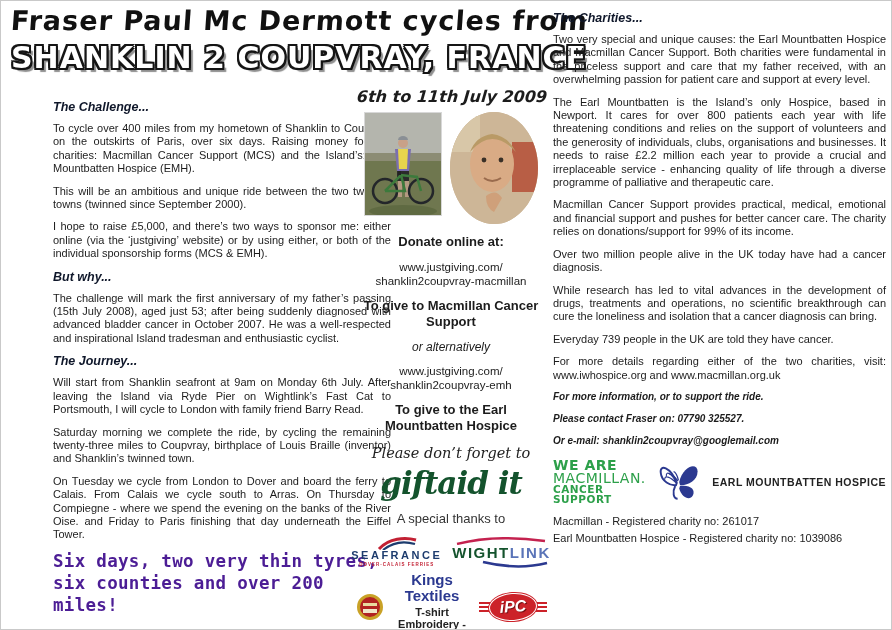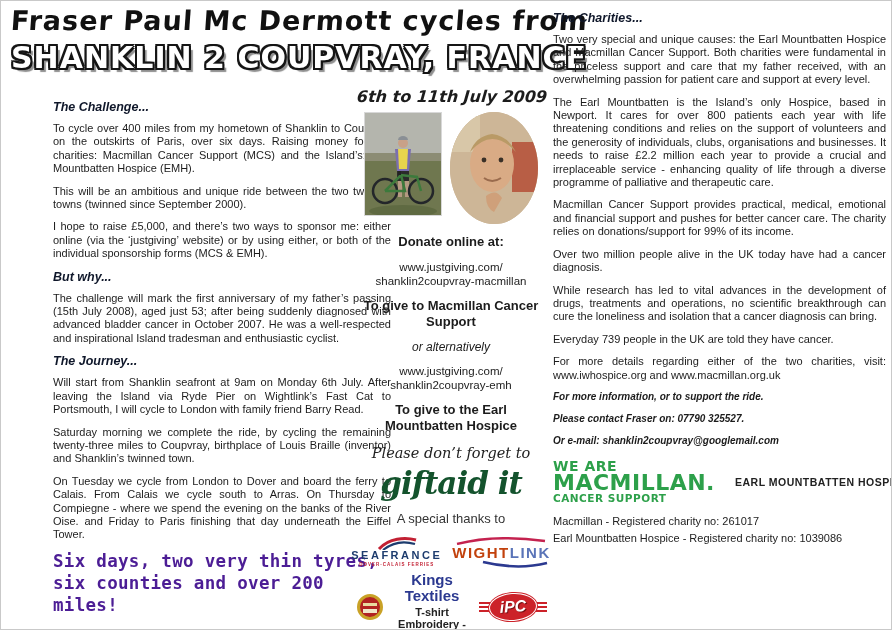--- a/index.html
+++ b/index.html
@@ -52,21 +52,21 @@
     font-size:31px;letter-spacing:-1px;margin:4px 0 8px 0;color:#14532d;
   }
   .thanks{font-size:13px;margin:10px 0 10px 0;color:#333;}
   
   .sponsor-row{display:flex;justify-content:center;align-items:center;gap:10px;margin:4px 0;}
   .seafrance{display:flex;flex-direction:column;align-items:center;line-height:1;}
   .seafrance .sf-name{font-size:11px;font-weight:bold;letter-spacing:2.5px;color:#1d3c6e;}
   .seafrance .sf-sub{font-size:4.5px;font-weight:bold;letter-spacing:1px;color:#c22033;margin-top:2px;}
   .wightlink{position:relative;display:flex;flex-direction:column;align-items:center;line-height:1;}
   .wl-text{font-size:15px;font-weight:bold;letter-spacing:1.5px;}
-  .wl-text .wl1{color:#c2410c;}
+  .wl-text .wl1{color:#14532d;}
   .wl-text .wl2{color:#5a74b8;}
   .crest{
     width:26px;height:26px;border-radius:50%;background:#b22222;
     border:3px solid #c9a227;box-sizing:border-box;position:relative;flex:0 0 auto;
   }
   .crest::before{content:"";position:absolute;left:3px;right:3px;top:6px;height:3px;background:#e8d9a0;}
   .crest::after{content:"";position:absolute;left:3px;right:3px;top:12px;height:4px;background:#f0e6c8;}
   .kings{display:flex;flex-direction:column;align-items:flex-end;line-height:1.1;}
   .kings .k-name{font-size:15px;font-weight:bold;color:#2b3990;}
   .kings .k-sub{font-size:11px;font-weight:bold;color:#222;margin-top:1px;}
@@ -81,21 +81,21 @@
   }
   .ipc .oval span{
     color:#fff;font-weight:bold;font-style:italic;font-size:16px;
     text-shadow:1px 1px 0 #7a1115;
   }
   
   .info-line{font-size:10px;font-weight:bold;font-style:italic;margin:0 0 11px 0;}
   .charity-logos{display:flex;align-items:center;gap:10px;margin:8px 0 8px 0;}
   .macmillan{line-height:.95;color:#2da04a;font-family:"DejaVu Sans",sans-serif;}
   .macmillan .m1{font-size:14px;font-weight:800;letter-spacing:.5px;}
-  .macmillan .m2{font-size:22px;font-weight:700;letter-spacing:.5px;}
+  .macmillan .m2{font-size:14px;font-weight:400;letter-spacing:.5px;}
   .macmillan .m3{font-size:10.5px;font-weight:700;letter-spacing:.5px;}
   .emh-name{font-size:10.5px;font-weight:bold;letter-spacing:.5px;color:#222;white-space:nowrap;}
   .reg-line{font-size:11px;margin:0 0 5px 0;color:#222;}
 </style>
 </head>
 <body>
 
 <div class="page">
 
   <div class="title-block">

